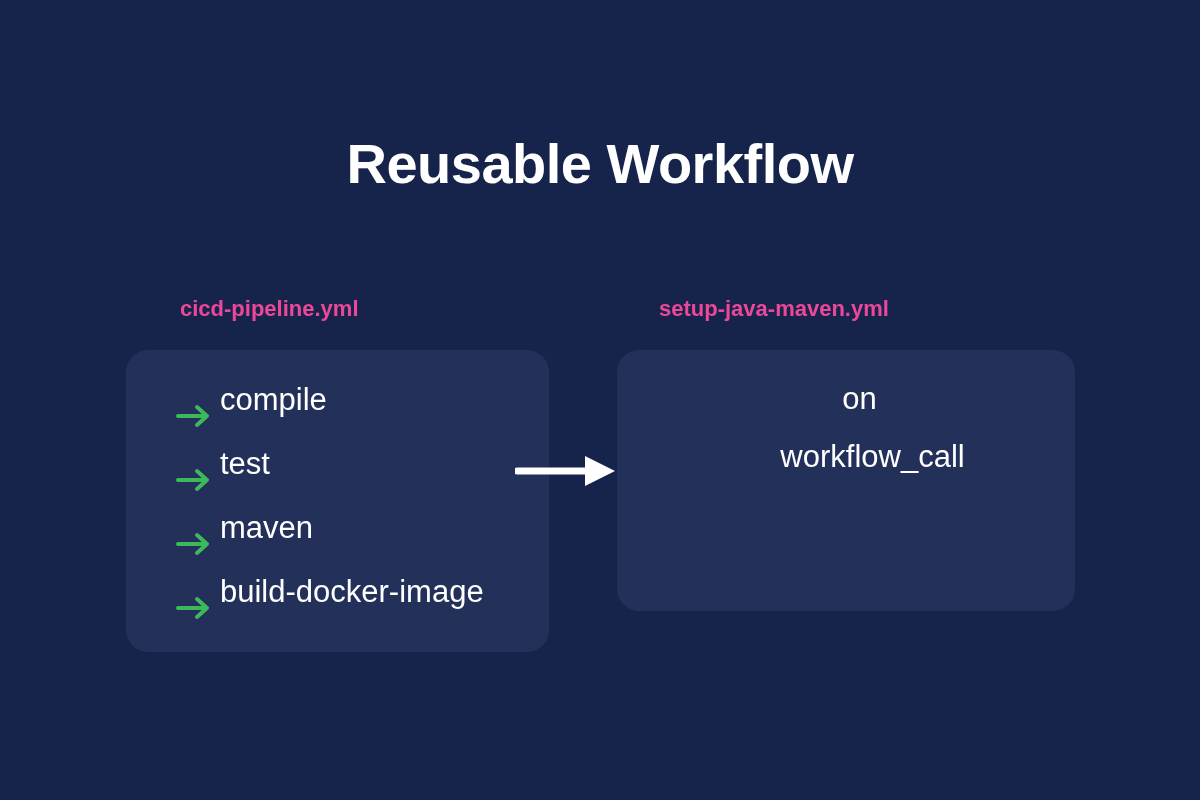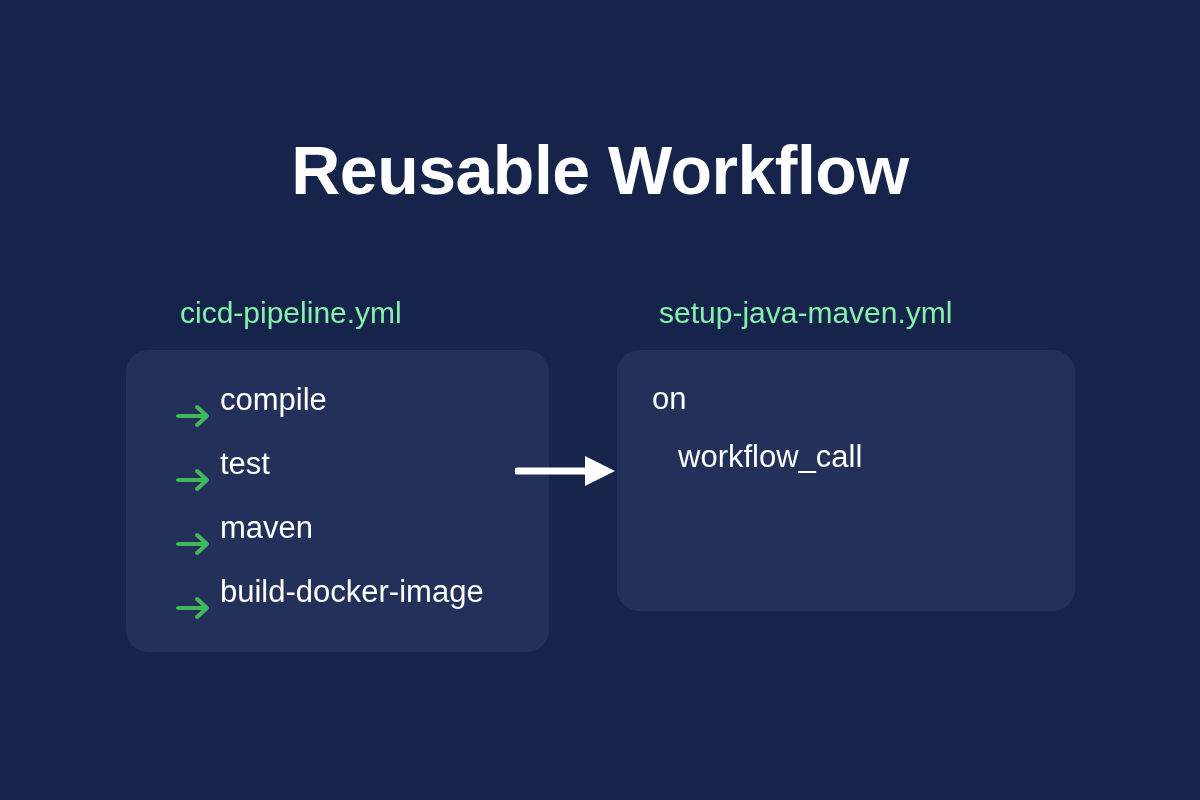--- a/index.html
+++ b/index.html
@@ -18,31 +18,31 @@
     width: 1200px;
     height: 800px;
     background: #16244c;
   }
   .page-title {
     position: absolute;
     left: 0;
     top: 136px;
     width: 1200px;
     text-align: center;
-    font-size: 68px;
+    font-size: 56px;
     font-weight: bold;
     color: #ffffff;
     letter-spacing: -0.5px;
     line-height: 1;
   }
   .file-label {
     position: absolute;
-    font-size: 30px;
-    font-weight: 400;
-    color: #86efac;
+    font-size: 22px;
+    font-weight: 700;
+    color: #ec4899;
     line-height: 1;
     white-space: nowrap;
   }
   .file-label.left {
     left: 180px;
     top: 298px;
   }
   .file-label.right {
     left: 659px;
     top: 298px;
@@ -91,20 +91,21 @@
     font-size: 31px;
     color: #ffffff;
     line-height: 1;
     white-space: nowrap;
   }
   .yaml-block {
     position: absolute;
     left: 35px;
     top: 33px;
     right: 8px;
+    text-align: center;
   }
   .yaml-line {
     font-size: 31px;
     color: #ffffff;
     line-height: 1;
     white-space: nowrap;
     margin-bottom: 27px;
   }
   .yaml-line.indent-0 { padding-left: 0px; }
   .yaml-line.indent-1 { padding-left: 26px; margin-top: 8px; }

